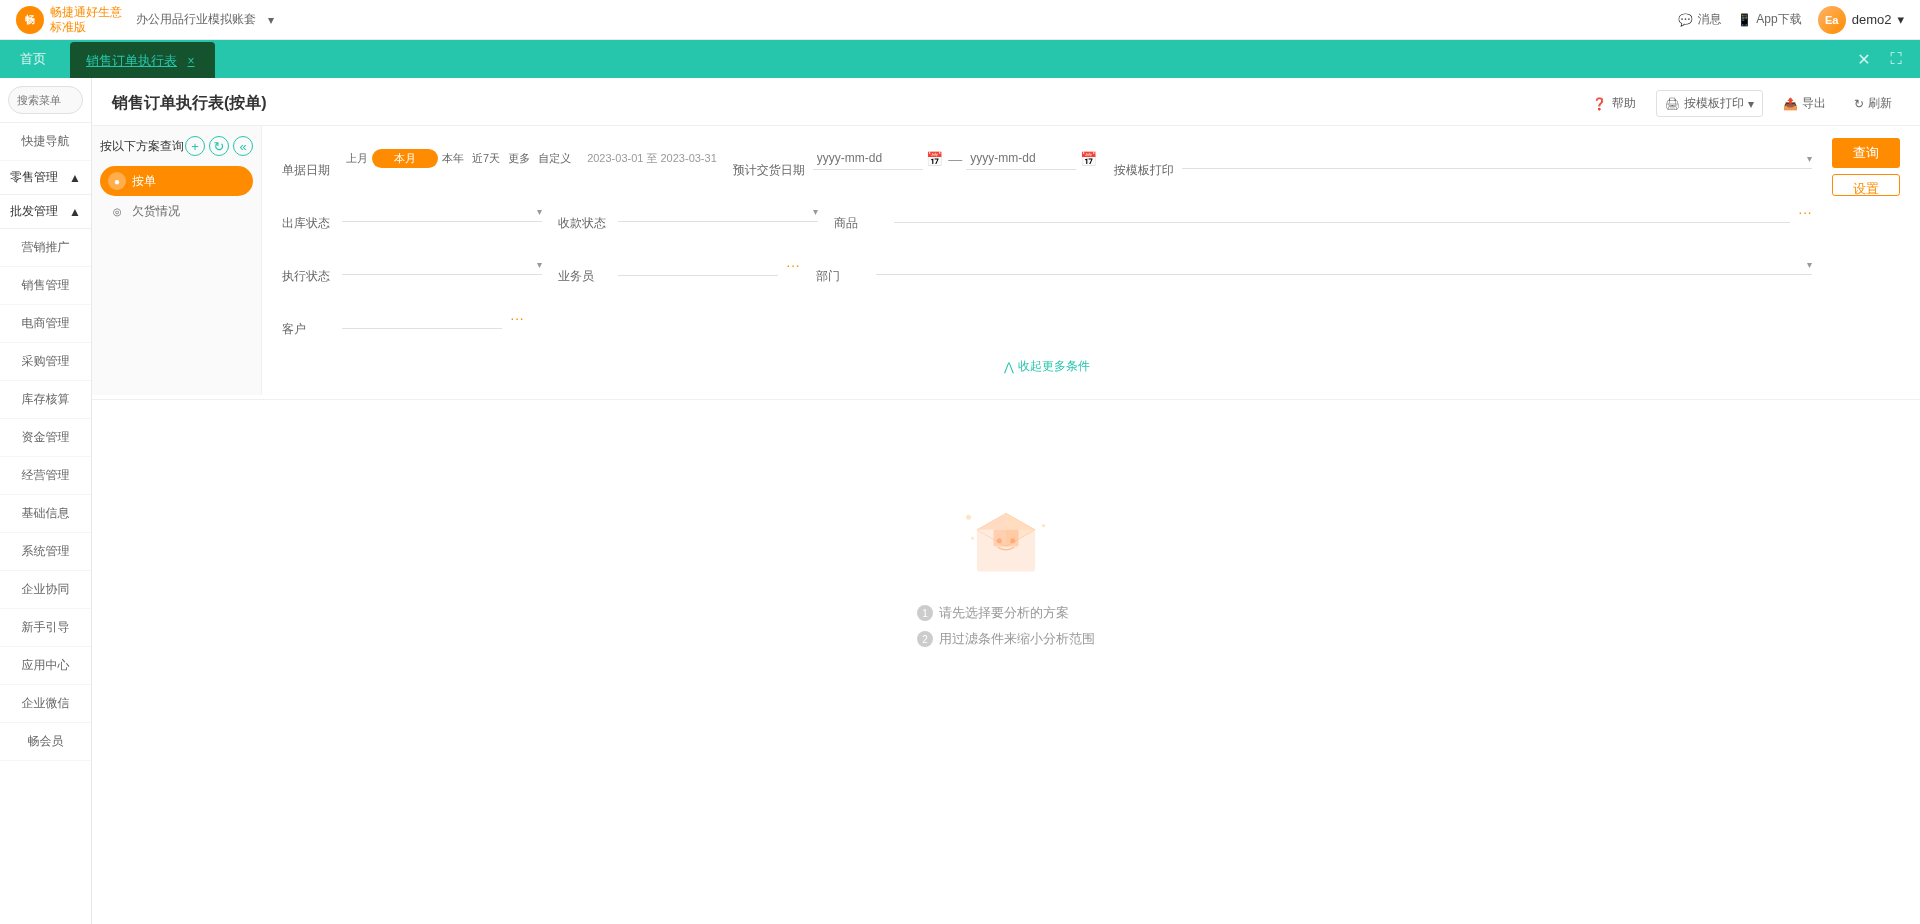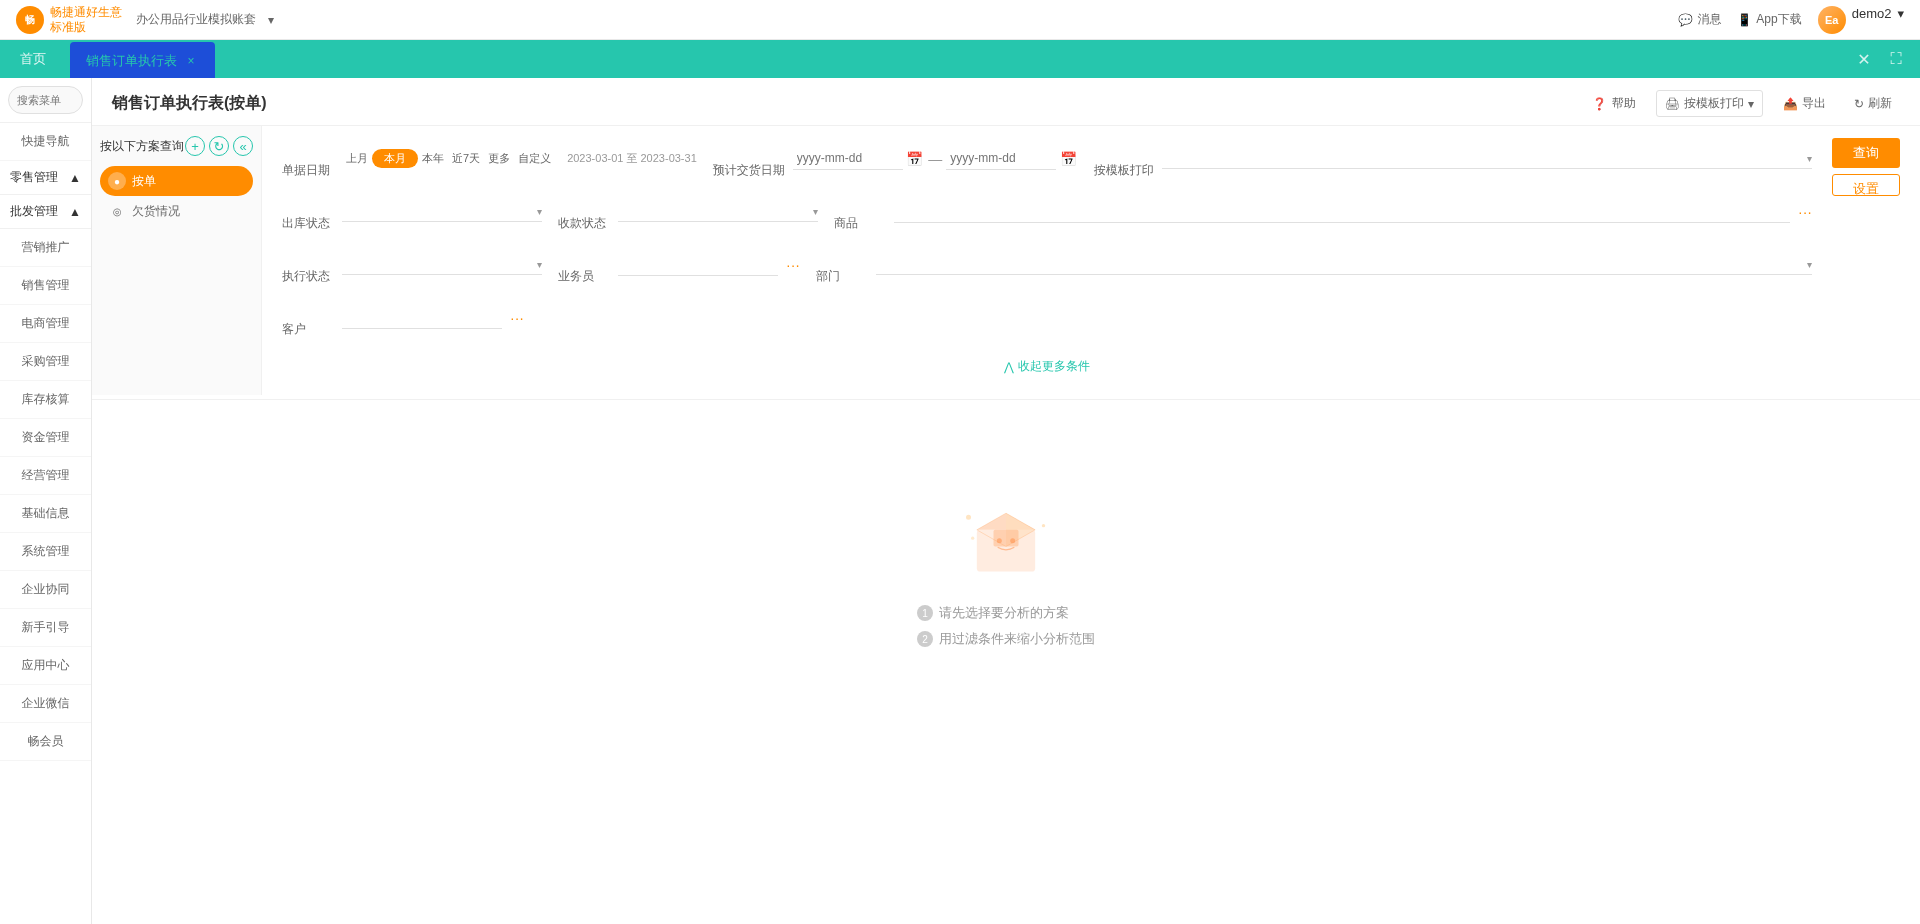--- a/index.html
+++ b/index.html
@@ -73,21 +73,21 @@
       background: linear-gradient(135deg, #ffb366, #ff8c00);
       display: flex;
       align-items: center;
       justify-content: center;
       color: white;
       font-size: 11px;
       font-weight: bold;
     }
     .user-info {
       display: flex;
-      align-items: flex-start;
+      align-items: center;
       gap: 6px;
       cursor: pointer;
     }
 
     
     .tab-bar {
       background: #26c6ad;
       height: 38px;
       display: flex;
       align-items: center;
@@ -111,22 +111,23 @@
       align-items: center;
       gap: 6px;
       background: rgba(255,255,255,0.15);
       color: white;
       font-size: 13px;
       cursor: pointer;
       border-radius: 4px 4px 0 0;
       margin: 4px 4px 0 4px;
     }
     .tab-item.active {
-      background: #1d4ed8;
+      background: #14532d;
       color: #26c6ad;
+      text-decoration: underline;
     }
     .tab-close {
       font-size: 12px;
       color: rgba(255,255,255,0.7);
       cursor: pointer;
       width: 16px;
       height: 16px;
       display: flex;
       align-items: center;
       justify-content: center;
@@ -409,21 +410,21 @@
       font-size: 11px;
       color: #666;
       cursor: pointer;
       padding: 2px 4px;
       border-radius: 3px;
     }
     .date-quick-btn.active {
       background: #ff8c00;
       color: white;
       border-radius: 10px;
-      padding: 2px 12px;
+      padding: 2px 22px;
     }
     .filter-dots {
       color: #ff8c00;
       font-size: 14px;
       cursor: pointer;
     }
     .filter-more-btn {
       display: flex;
       align-items: center;
       gap: 4px;

